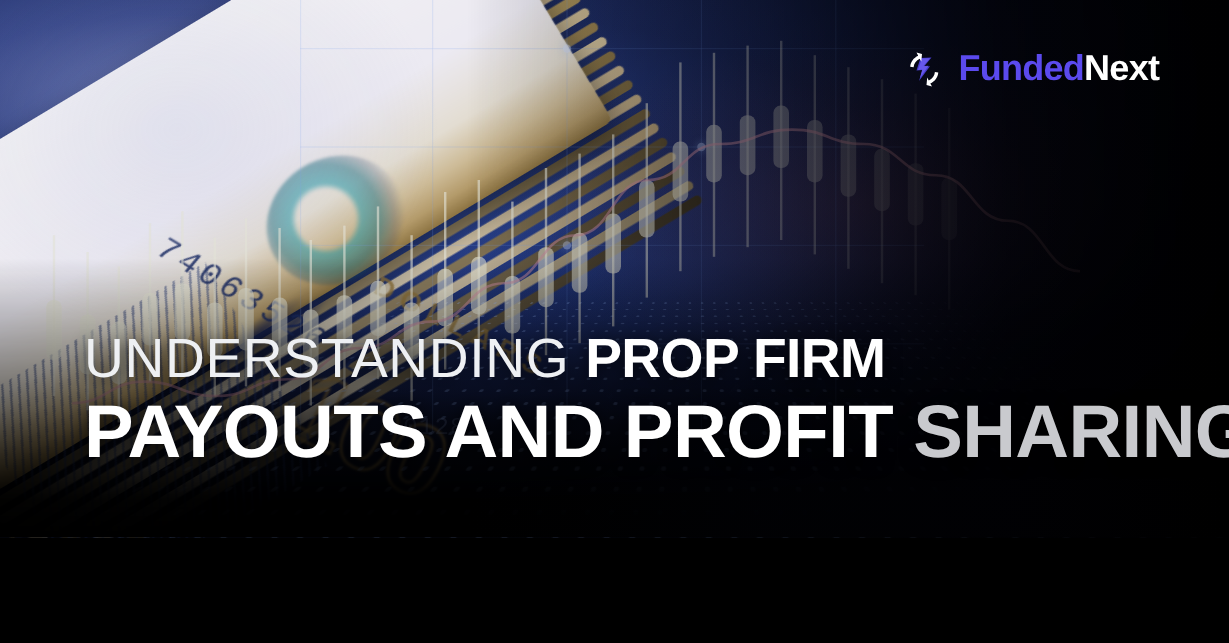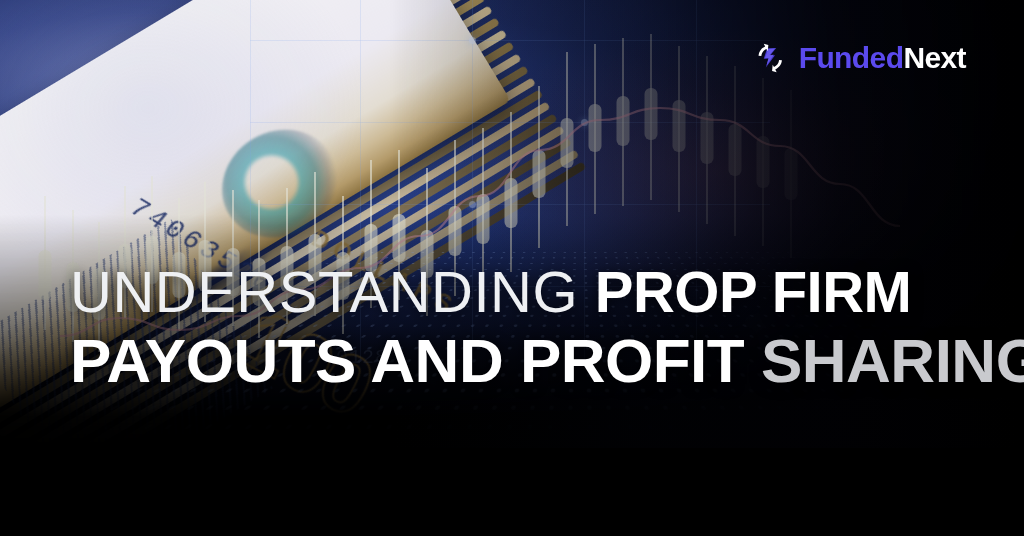--- a/index.html
+++ b/index.html
@@ -198,21 +198,21 @@
 
   
   .headline {
     position:absolute; left:70px; bottom:56px;
     z-index:5; white-space:nowrap;
   }
   .hl-line { line-height:1.0; }
   .hl-line1 { margin-bottom:9px; }
   .w {
     display:inline;
-    font-size:58px;
+    font-size:46px;
     letter-spacing:0.5px;
     text-shadow:0 2px 14px rgba(0,0,0,0.75);
   }
   .w-light {
     font-weight:400;
     color:#eef0f3;
   }
   .w-black {
     font-weight:700;
     color:#ffffff;

